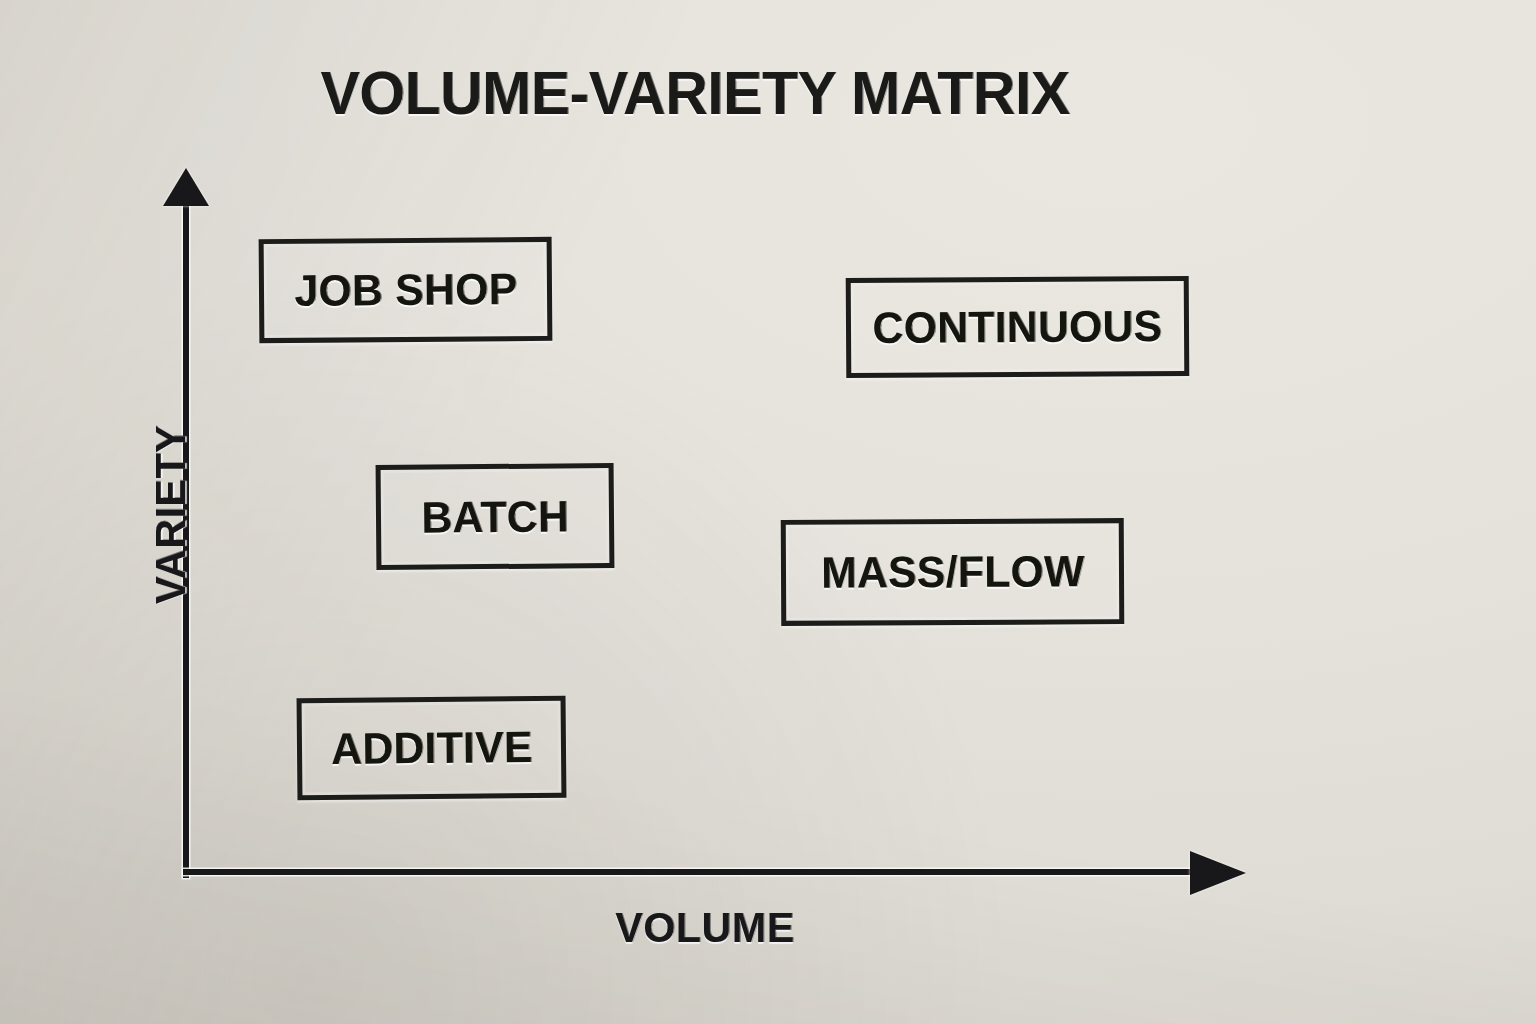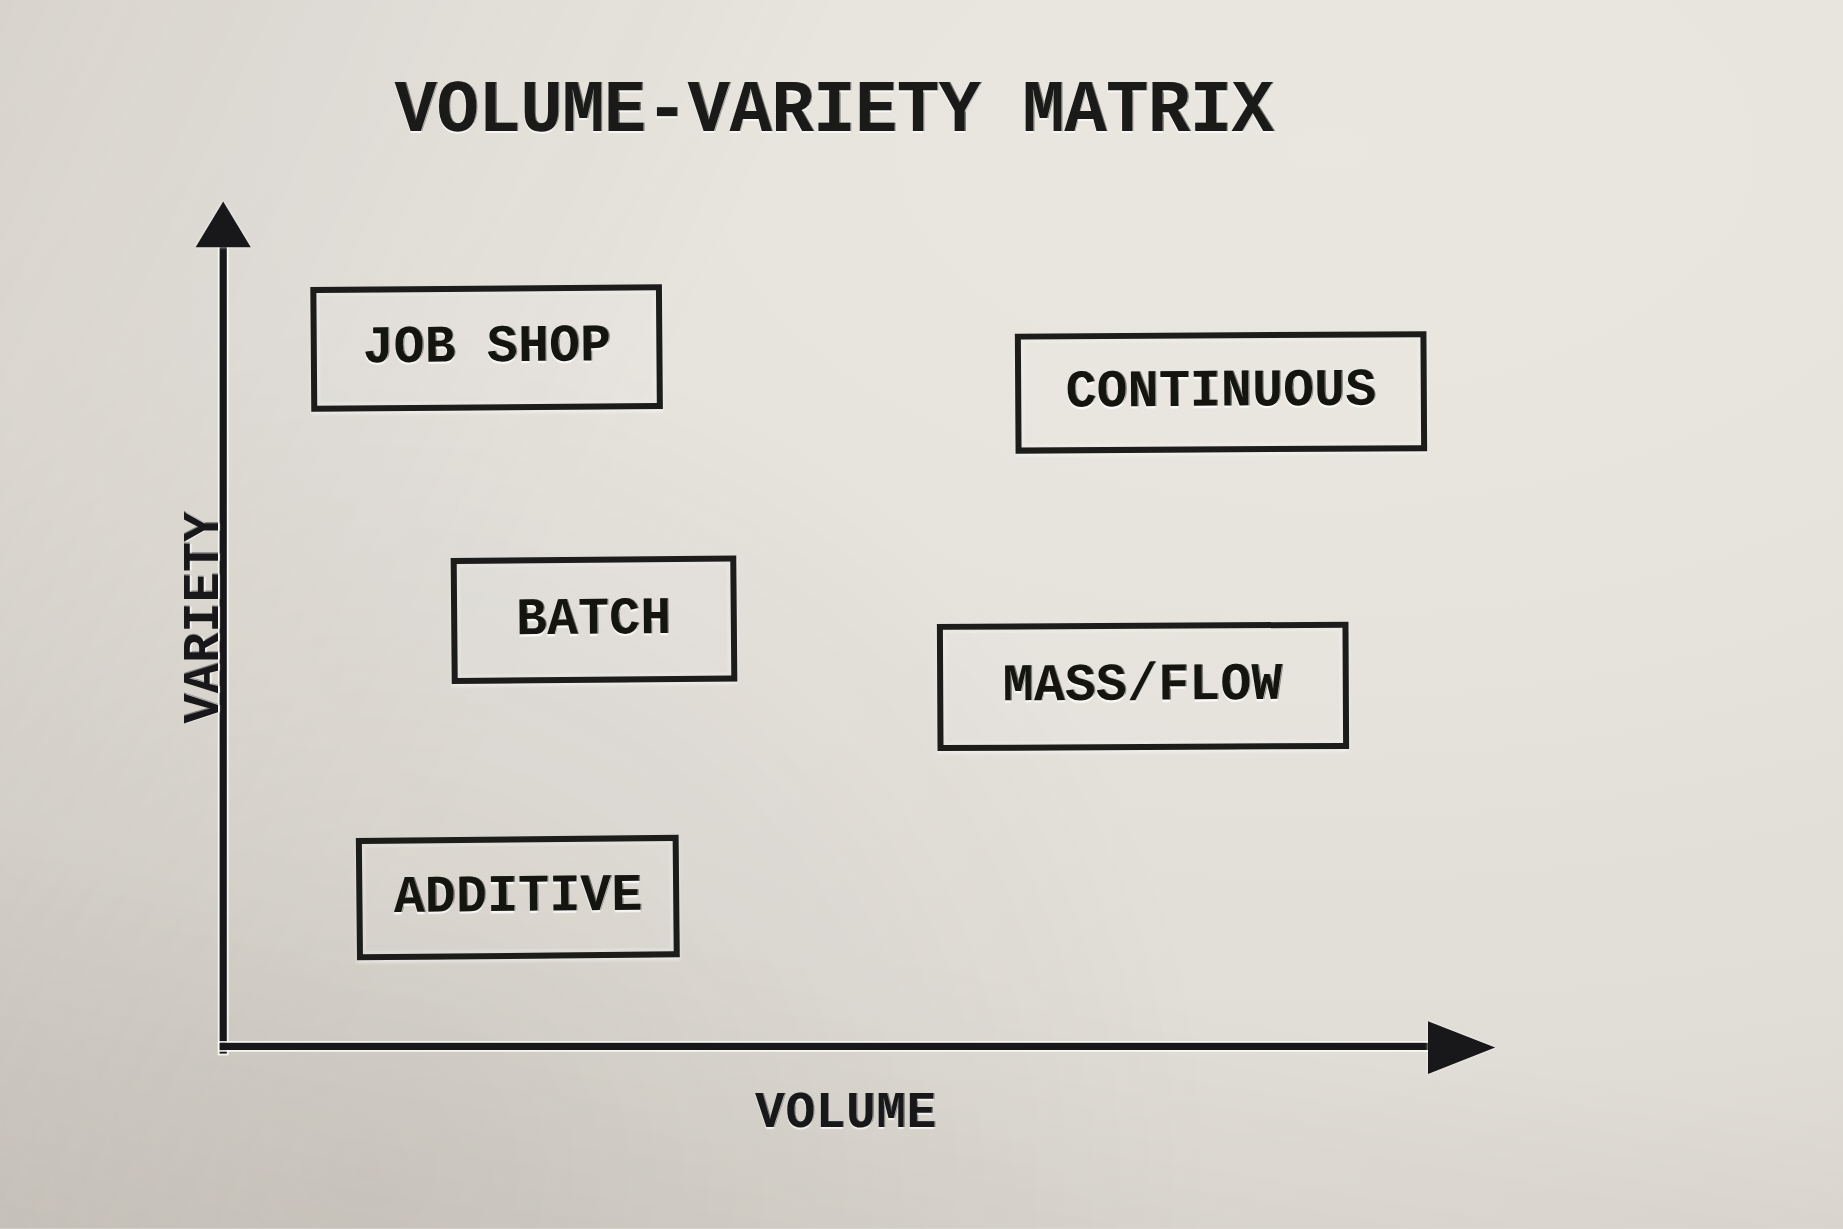--- a/index.html
+++ b/index.html
@@ -5,21 +5,21 @@
   html, body {
     margin: 0;
     padding: 0;
     background: #ddd9d3;
   }
   #canvas {
     position: relative;
     width: 1536px;
     height: 1024px;
     overflow: hidden;
-    font-family: Liberation Mono, monospace;
+    font-family: Liberation Sans, sans-serif;
     background:
       radial-gradient(ellipse 150% 130% at 72% 12%,
         #eae7e1 0%,
         #e6e3dd 32%,
         #e0ddd6 58%,
         #d6d2cb 82%,
         #cbc7c0 100%);
   }
   
   #grain {

